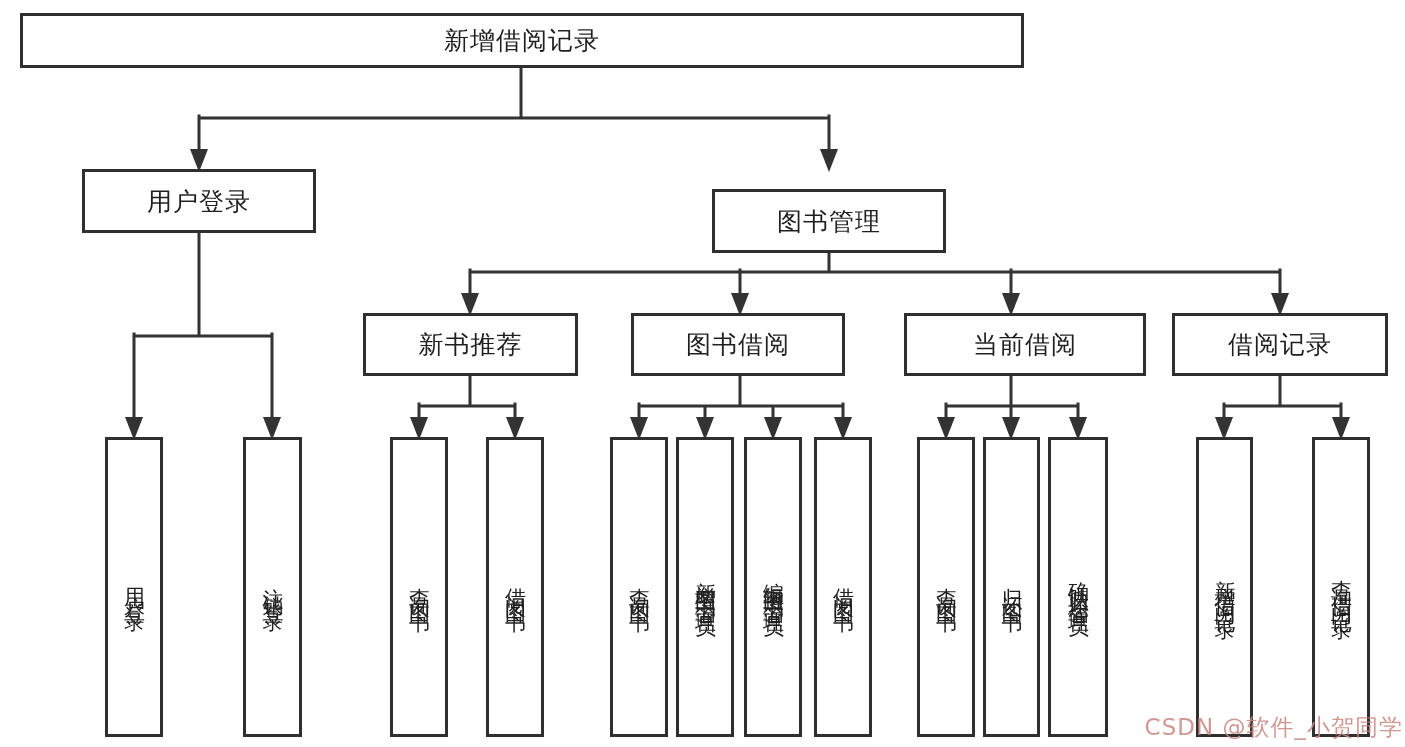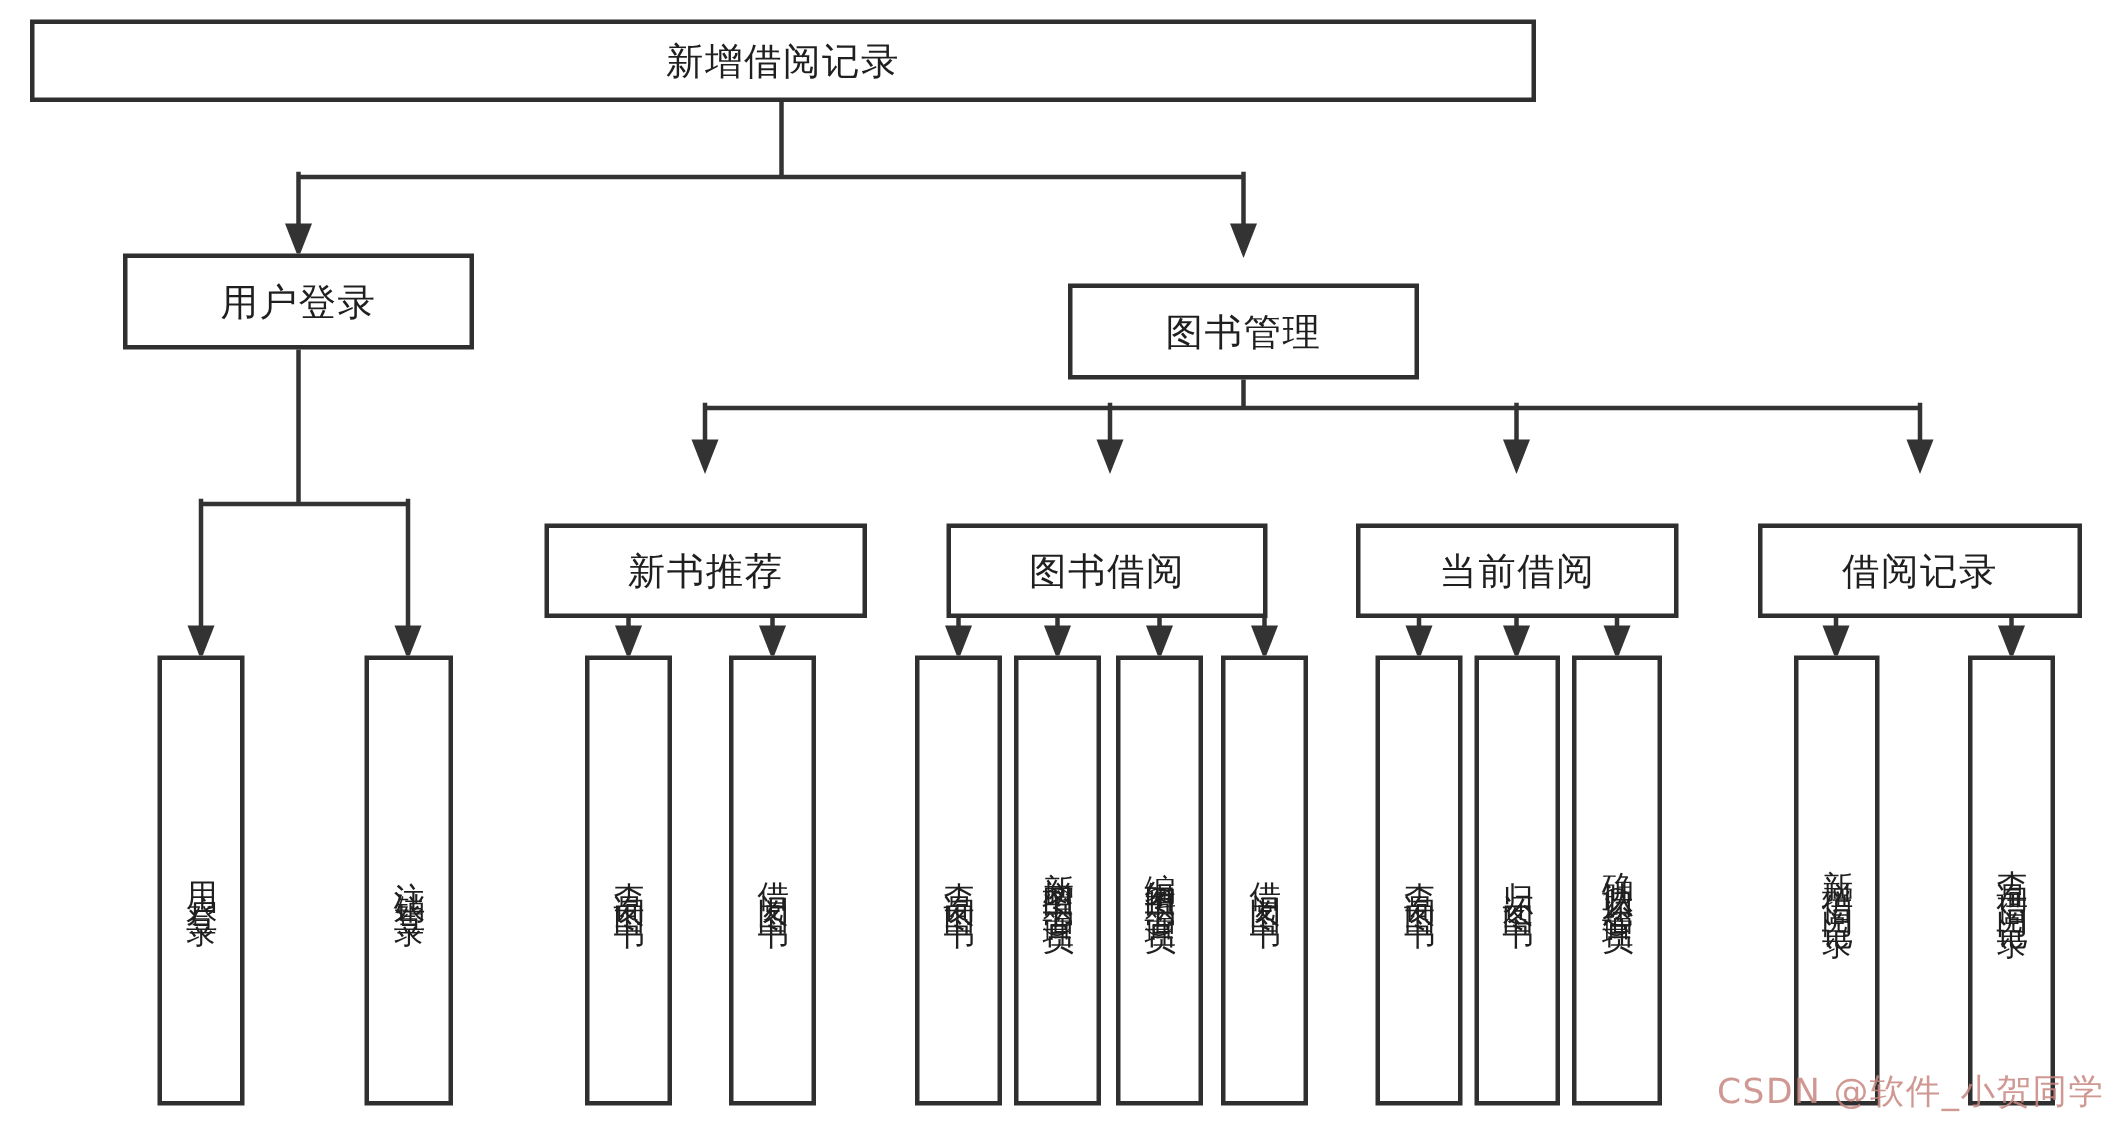--- a/index.html
+++ b/index.html
@@ -31,21 +31,21 @@
     justify-content: center;
     color: #1f1f1f;
   }
   .hbox {
     font-size: 25px;
     letter-spacing: 1px;
     white-space: nowrap;
   }
   .title-box { left: 20px; top: 13px; width: 1004px; height: 55px; }
   .l2 { top: 169px; height: 64px; }
-  .l3 { top: 313px; height: 63px; margin-top: 36px; }
+  .l3 { top: 313px; height: 63px; }
   .leaf {
     top: 437px;
     height: 300px;
     width: 58px;
   }
   .vtext {
     writing-mode: vertical-rl;
     text-orientation: mixed;
     font-size: 21px;
     letter-spacing: 8px;
@@ -124,21 +124,21 @@
   <div class="node hbox l2" style="left:712px; width:234px;margin-top:20px;">
     <span>图书管理</span>
   </div>
 
   <div class="node hbox l3" style="left:363px; width:215px;">
     <span>新书推荐</span>
   </div>
   <div class="node hbox l3" style="left:631px; width:214px;">
     <span>图书借阅</span>
   </div>
-  <div class="node hbox l3" style="left:904px; width:215px;">
+  <div class="node hbox l3" style="left:904px; width:242px;">
     <span>当前借阅</span>
   </div>
   <div class="node hbox l3" style="left:1172px; width:216px;">
     <span>借阅记录</span>
   </div>
 
   <div class="node leaf" style="left:105px;">
     <span class="vtext">用户登录</span>
   </div>
   <div class="node leaf" style="left:243px; width:59px;">

